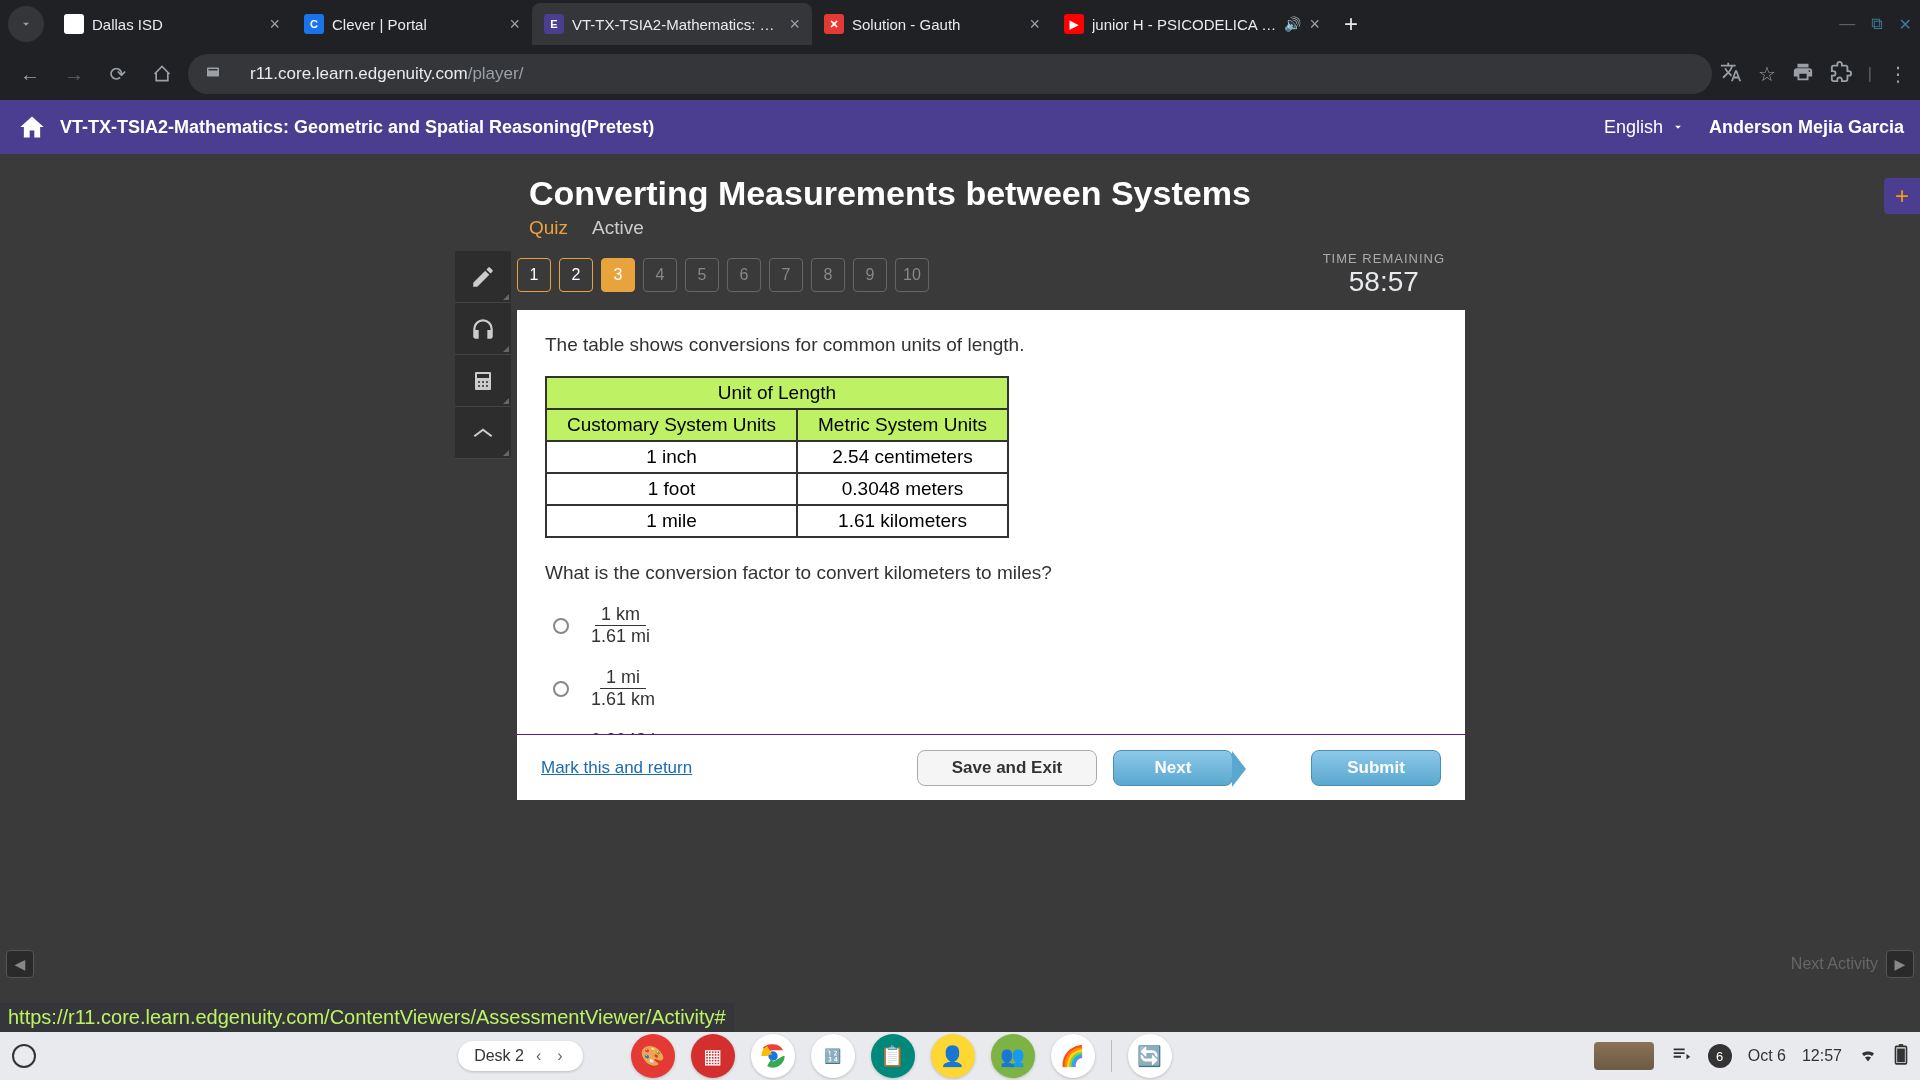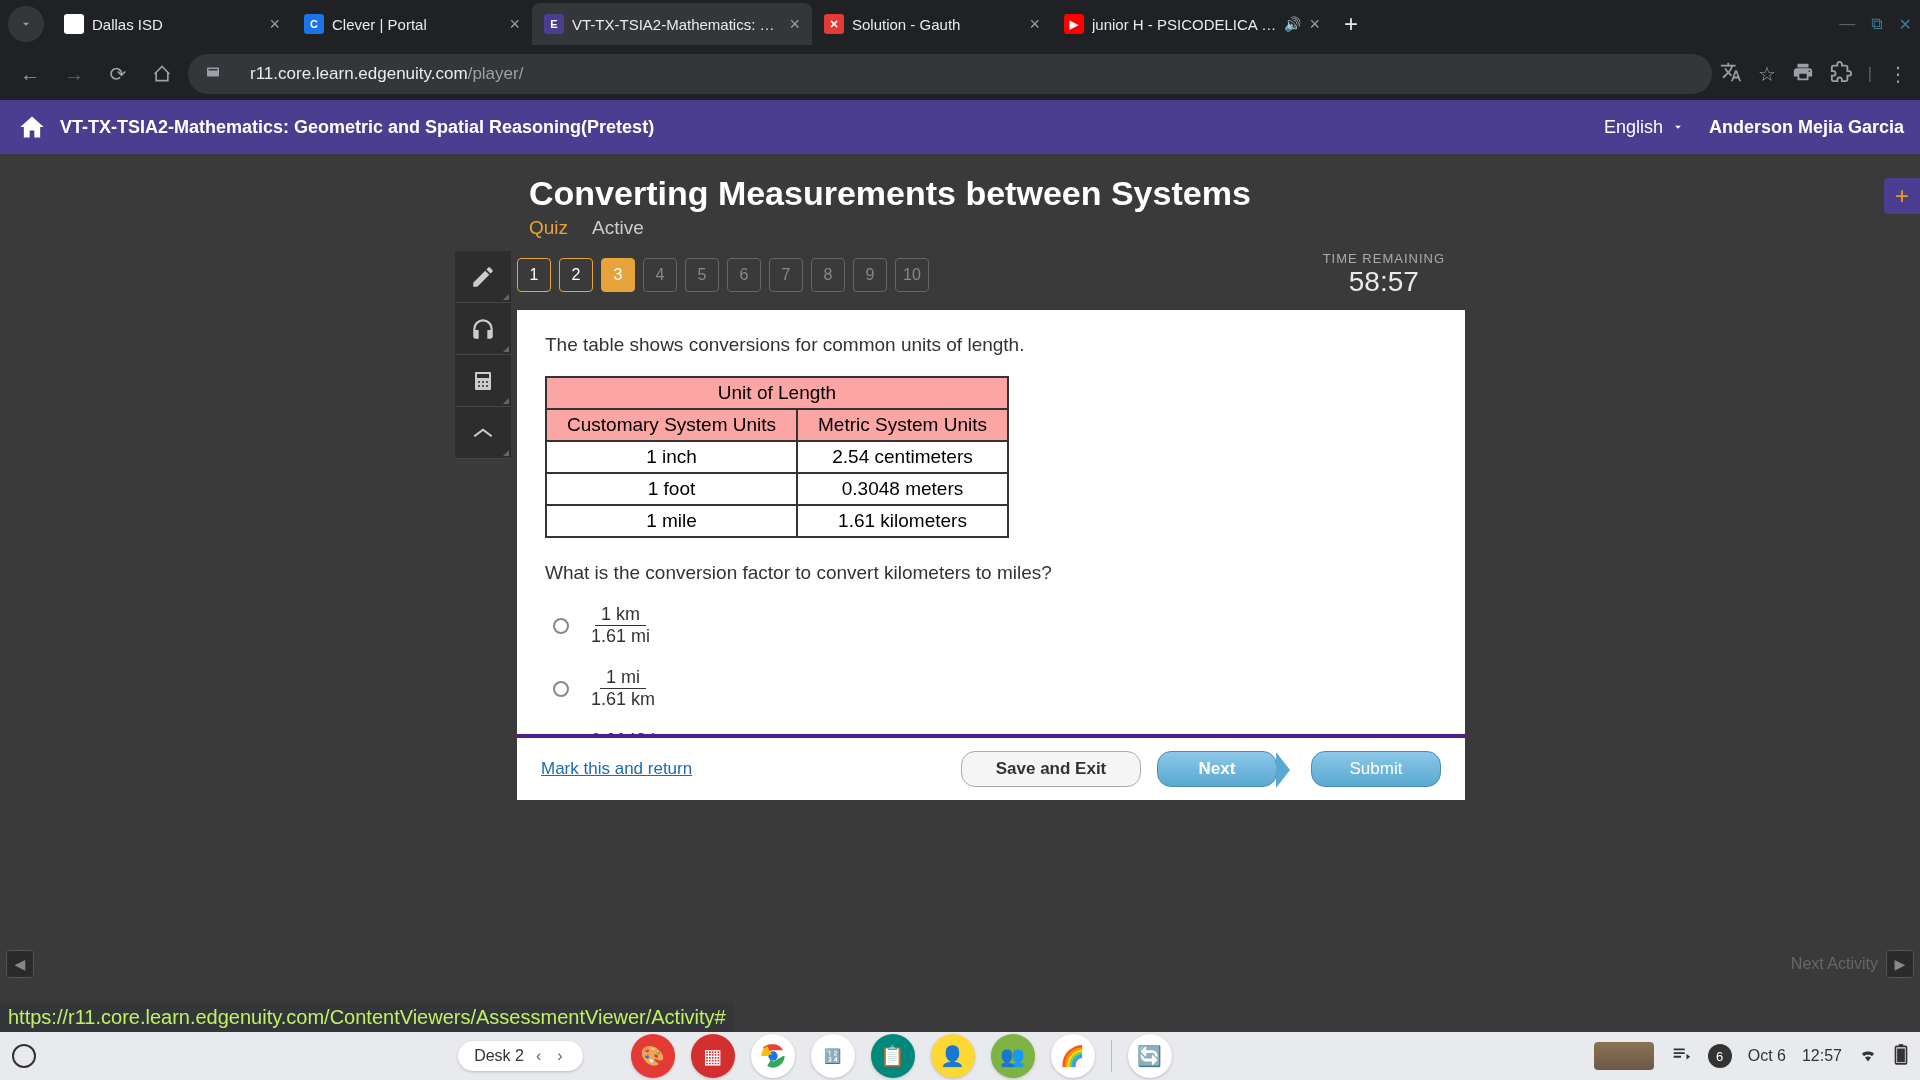--- a/index.html
+++ b/index.html
@@ -56,38 +56,38 @@
 .q-num.current { background: #e8a33d; border-color: #e8a33d; color: #fff; }
 .time-box { margin-left: auto; text-align: center; margin-right: 20px; }
 .time-label { font-size: 13px; color: #aaa; letter-spacing: 1px; }
 .time-value { font-size: 28px; color: #e8eaed; font-weight: 300; }
 
 .question-panel { background: #fff; color: #000; padding: 24px 28px 0; height: 490px; overflow: hidden; position: relative; }
 .q-text { font-size: 19px; color: #333; margin-bottom: 20px; }
 
 .unit-table { border-collapse: collapse; margin-bottom: 24px; }
 .unit-table th, .unit-table td { border: 2px solid #333; padding: 4px 20px; font-size: 19px; font-weight: normal; text-align: center; }
-.unit-table .hdr { background: #fca5a5; }
+.unit-table .hdr { background: #bef264; }
 
 .q-prompt { font-size: 19px; color: #333; margin-bottom: 20px; }
 
 .answer-row { display: flex; align-items: center; gap: 16px; margin-bottom: 20px; margin-left: 8px; }
 .answer-radio { width: 16px; height: 16px; border: 2px solid #888; border-radius: 50%; cursor: pointer; flex-shrink: 0; }
 .fraction { display: inline-flex; flex-direction: column; align-items: center; font-size: 18px; color: #333; }
 .frac-top { border-bottom: 1.5px solid #333; padding: 0 6px; }
 .frac-bot { padding: 0 6px; }
 
-.footer-bar { position: absolute; bottom: 0; left: 0; right: 0; height: 66px; background: #fff; border-top: 4px solid #4c1d95; display: flex; align-items: center; padding: 0 24px; gap: 16px; }
+.footer-bar { position: absolute; bottom: 0; left: 0; right: 0; height: 66px; background: #fff; border-top: 1px solid #4c1d95; display: flex; align-items: center; padding: 0 24px; gap: 16px; }
 .mark-link { color: #1a6bb5; text-decoration: underline; font-size: 17px; cursor: pointer; }
 .footer-spacer { flex: 1; }
-.btn { height: 36px; padding: 0 28px; border-radius: 14px; font-size: 17px; cursor: pointer; display: flex; align-items: center; justify-content: center; border: 1px solid #aaa; position: relative; }
+.btn { height: 36px; padding: 0 28px; border-radius: 8px; font-size: 17px; cursor: pointer; display: flex; align-items: center; justify-content: center; border: 1px solid #aaa; position: relative; }
 .btn-save { background: #f5f5f5; color: #333; font-weight: bold; min-width: 180px; }
 .btn-next { background: linear-gradient(#8cc8e8, #5aa8d0); color: #fff; font-weight: bold; border-color: #4a8db5; min-width: 120px; }
 .btn-next::after { content: ''; position: absolute; right: -14px; top: 0; width: 0; height: 0; border-top: 18px solid transparent; border-bottom: 18px solid transparent; border-left: 14px solid #5aa8d0; }
-.btn-submit { background: linear-gradient(#8cc8e8, #5aa8d0); color: #fff; font-weight: normal; border-color: #4a8db5; min-width: 130px; }
+.btn-submit { background: linear-gradient(#8cc8e8, #5aa8d0); color: #fff; font-weight: bold; border-color: #4a8db5; min-width: 130px; margin-left: 44px; }
 
 
 .page-nav { position: absolute; bottom: 52px; left: 6px; right: 6px; height: 32px; display: flex; align-items: center; justify-content: space-between; }
 .nav-arrow { width: 28px; height: 28px; background: #2a2a2a; border: 1px solid #555; border-radius: 4px; display: flex; align-items: center; justify-content: center; color: #888; cursor: pointer; font-size: 14px; }
 .next-activity { color: #666; font-size: 16px; display: flex; align-items: center; gap: 8px; }
 
 .status-url { position: absolute; bottom: 48px; left: 0; background: #35363a; color: #bef264; font-size: 20px; padding: 3px 8px; }
 
 
 .taskbar { position: absolute; bottom: 0; left: 0; right: 0; height: 48px; background: #e8eaed; display: flex; align-items: center; padding: 0 12px; gap: 16px; }

